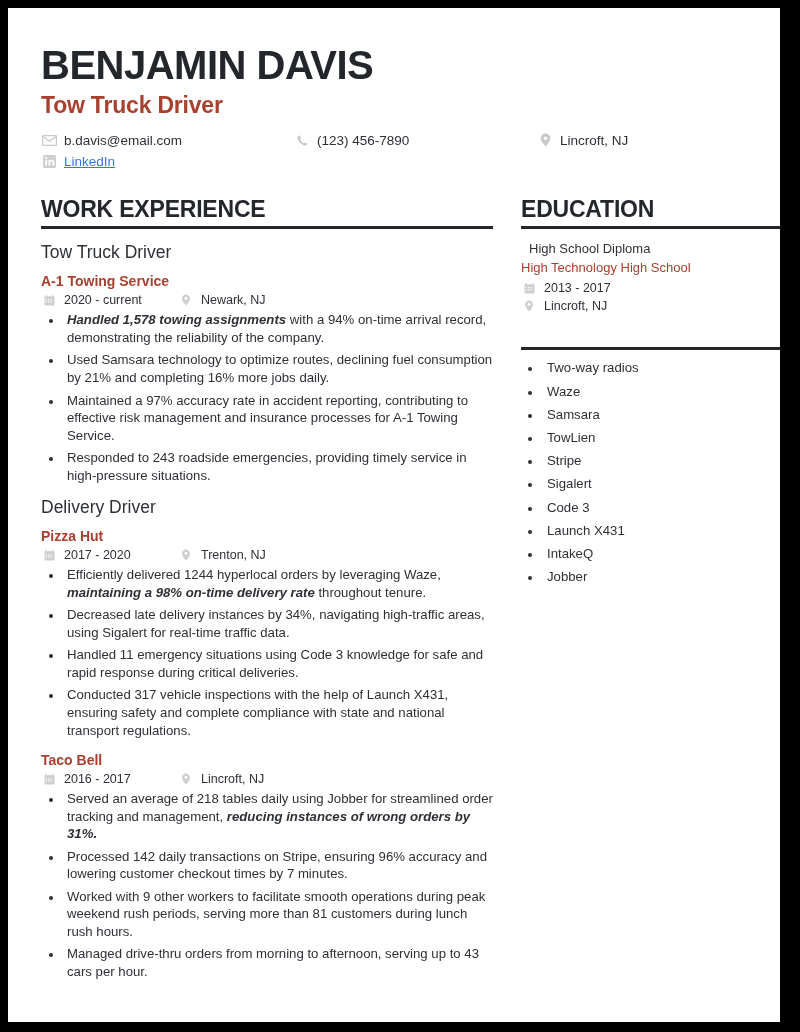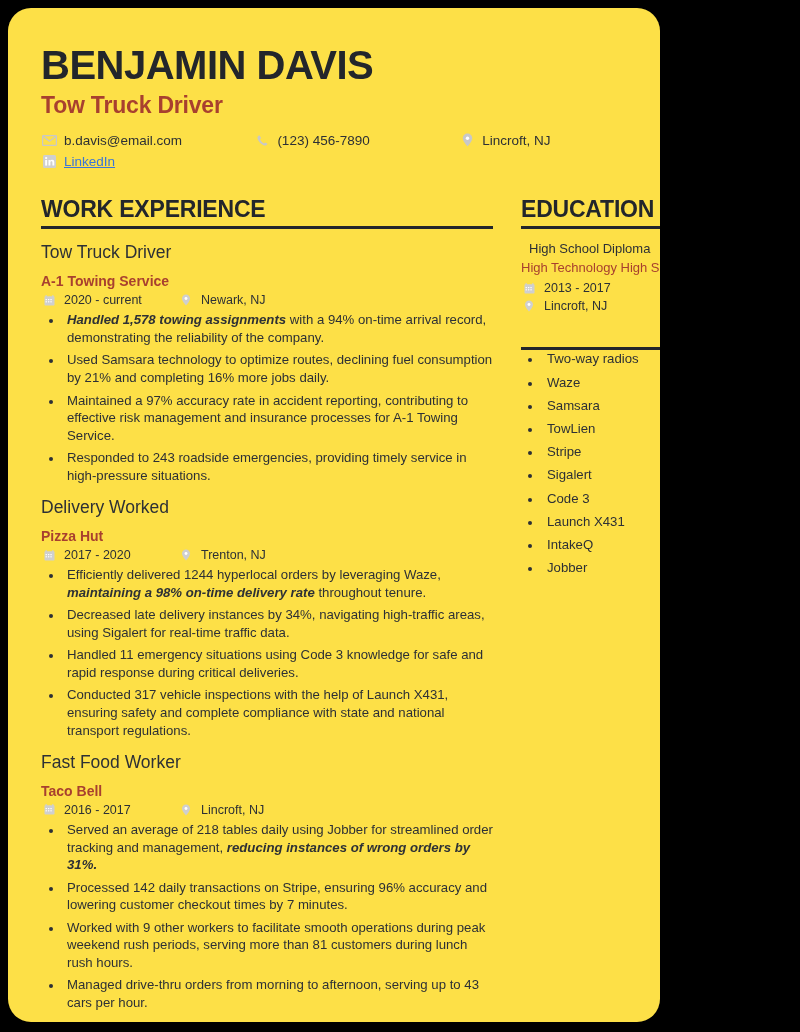--- a/index.html
+++ b/index.html
@@ -8,25 +8,24 @@
     width: 800px;
     height: 1032px;
     background: #000000;
     font-family: "Liberation Sans", sans-serif;
   }
 
   #page {
     position: absolute;
     left: 8px;
     top: 8px;
-    width: 652px;
+    width: 772px;
     height: 1014px;
-    background: #fde047;
+    background: #ffffff;
     overflow: hidden;
-    border-radius: 23px;
   }
 
   .inner {
     padding: 36px 32px 0 33px;
   }
 
   
   .name {
     font-size: 40px;
     font-weight: bold;
@@ -160,20 +159,21 @@
     display: flex;
     align-items: center;
     font-size: 12.5px;
     color: #2d3035;
     margin-top: 4px;
   }
 
   
   .skills-head-wrap { margin-top: 34px; }
   .skills {
+    margin-top: 9px;
     padding-left: 21px;
   }
   .skills li {
     font-size: 13.2px;
     line-height: 1.42;
     color: #2d3035;
     margin-bottom: 4.5px;
     padding-left: 5px;
   }
   .skills li::marker { font-size: 12px; }
@@ -271,21 +271,21 @@
                 </span>
               </div>
               <ul class="bullets">
                 <li><span class="em">Handled 1,578 towing assignments</span><span> with a 94% on-time arrival record, demonstrating the reliability of the company.</span></li>
                 <li><span>Used Samsara technology to optimize routes, declining fuel consumption by 21% and completing 16% more jobs daily.</span></li>
                 <li><span>Maintained a 97% accuracy rate in accident reporting, contributing to effective risk management and insurance processes for A-1 Towing Service.</span></li>
                 <li><span>Responded to 243 roadside emergencies, providing timely service in high-pressure situations.</span></li>
               </ul>
             </div>
             <div class="job">
-              <div class="job-title">Delivery Worked</div>
+              <div class="job-title">Delivery Driver</div>
               <div class="job-company">Pizza Hut</div>
               <div class="meta-row">
                 <span class="meta-item meta-date">
                   <span class="cicon">
                     <svg width="11" height="11" viewBox="0 0 11 11">
   <rect x="0.5" y="1.3" width="10" height="9.2" rx="0.8" fill="#cfcfcf"></rect>
   <rect x="1.6" y="0" width="1.2" height="2.4" rx="0.4" fill="#cfcfcf"></rect>
   <rect x="8.2" y="0" width="1.2" height="2.4" rx="0.4" fill="#cfcfcf"></rect>
   <rect x="1.6" y="4" width="1.3" height="1.2" fill="#fff"></rect>
   <rect x="4.0" y="4" width="1.3" height="1.2" fill="#fff"></rect>
@@ -308,21 +308,20 @@
                 </span>
               </div>
               <ul class="bullets">
                 <li><span>Efficiently delivered 1244 hyperlocal orders by leveraging Waze, </span><span class="em">maintaining a 98% on-time delivery rate</span><span> throughout tenure.</span></li>
                 <li><span>Decreased late delivery instances by 34%, navigating high-traffic areas, using Sigalert for real-time traffic data.</span></li>
                 <li><span>Handled 11 emergency situations using Code 3 knowledge for safe and rapid response during critical deliveries.</span></li>
                 <li><span>Conducted 317 vehicle inspections with the help of Launch X431, ensuring safety and complete compliance with state and national transport regulations.</span></li>
               </ul>
             </div>
             <div class="job">
-              <div class="job-title">Fast Food Worker</div>
               <div class="job-company">Taco Bell</div>
               <div class="meta-row">
                 <span class="meta-item meta-date">
                   <span class="cicon">
                     <svg width="11" height="11" viewBox="0 0 11 11">
   <rect x="0.5" y="1.3" width="10" height="9.2" rx="0.8" fill="#cfcfcf"></rect>
   <rect x="1.6" y="0" width="1.2" height="2.4" rx="0.4" fill="#cfcfcf"></rect>
   <rect x="8.2" y="0" width="1.2" height="2.4" rx="0.4" fill="#cfcfcf"></rect>
   <rect x="1.6" y="4" width="1.3" height="1.2" fill="#fff"></rect>
   <rect x="4.0" y="4" width="1.3" height="1.2" fill="#fff"></rect>

